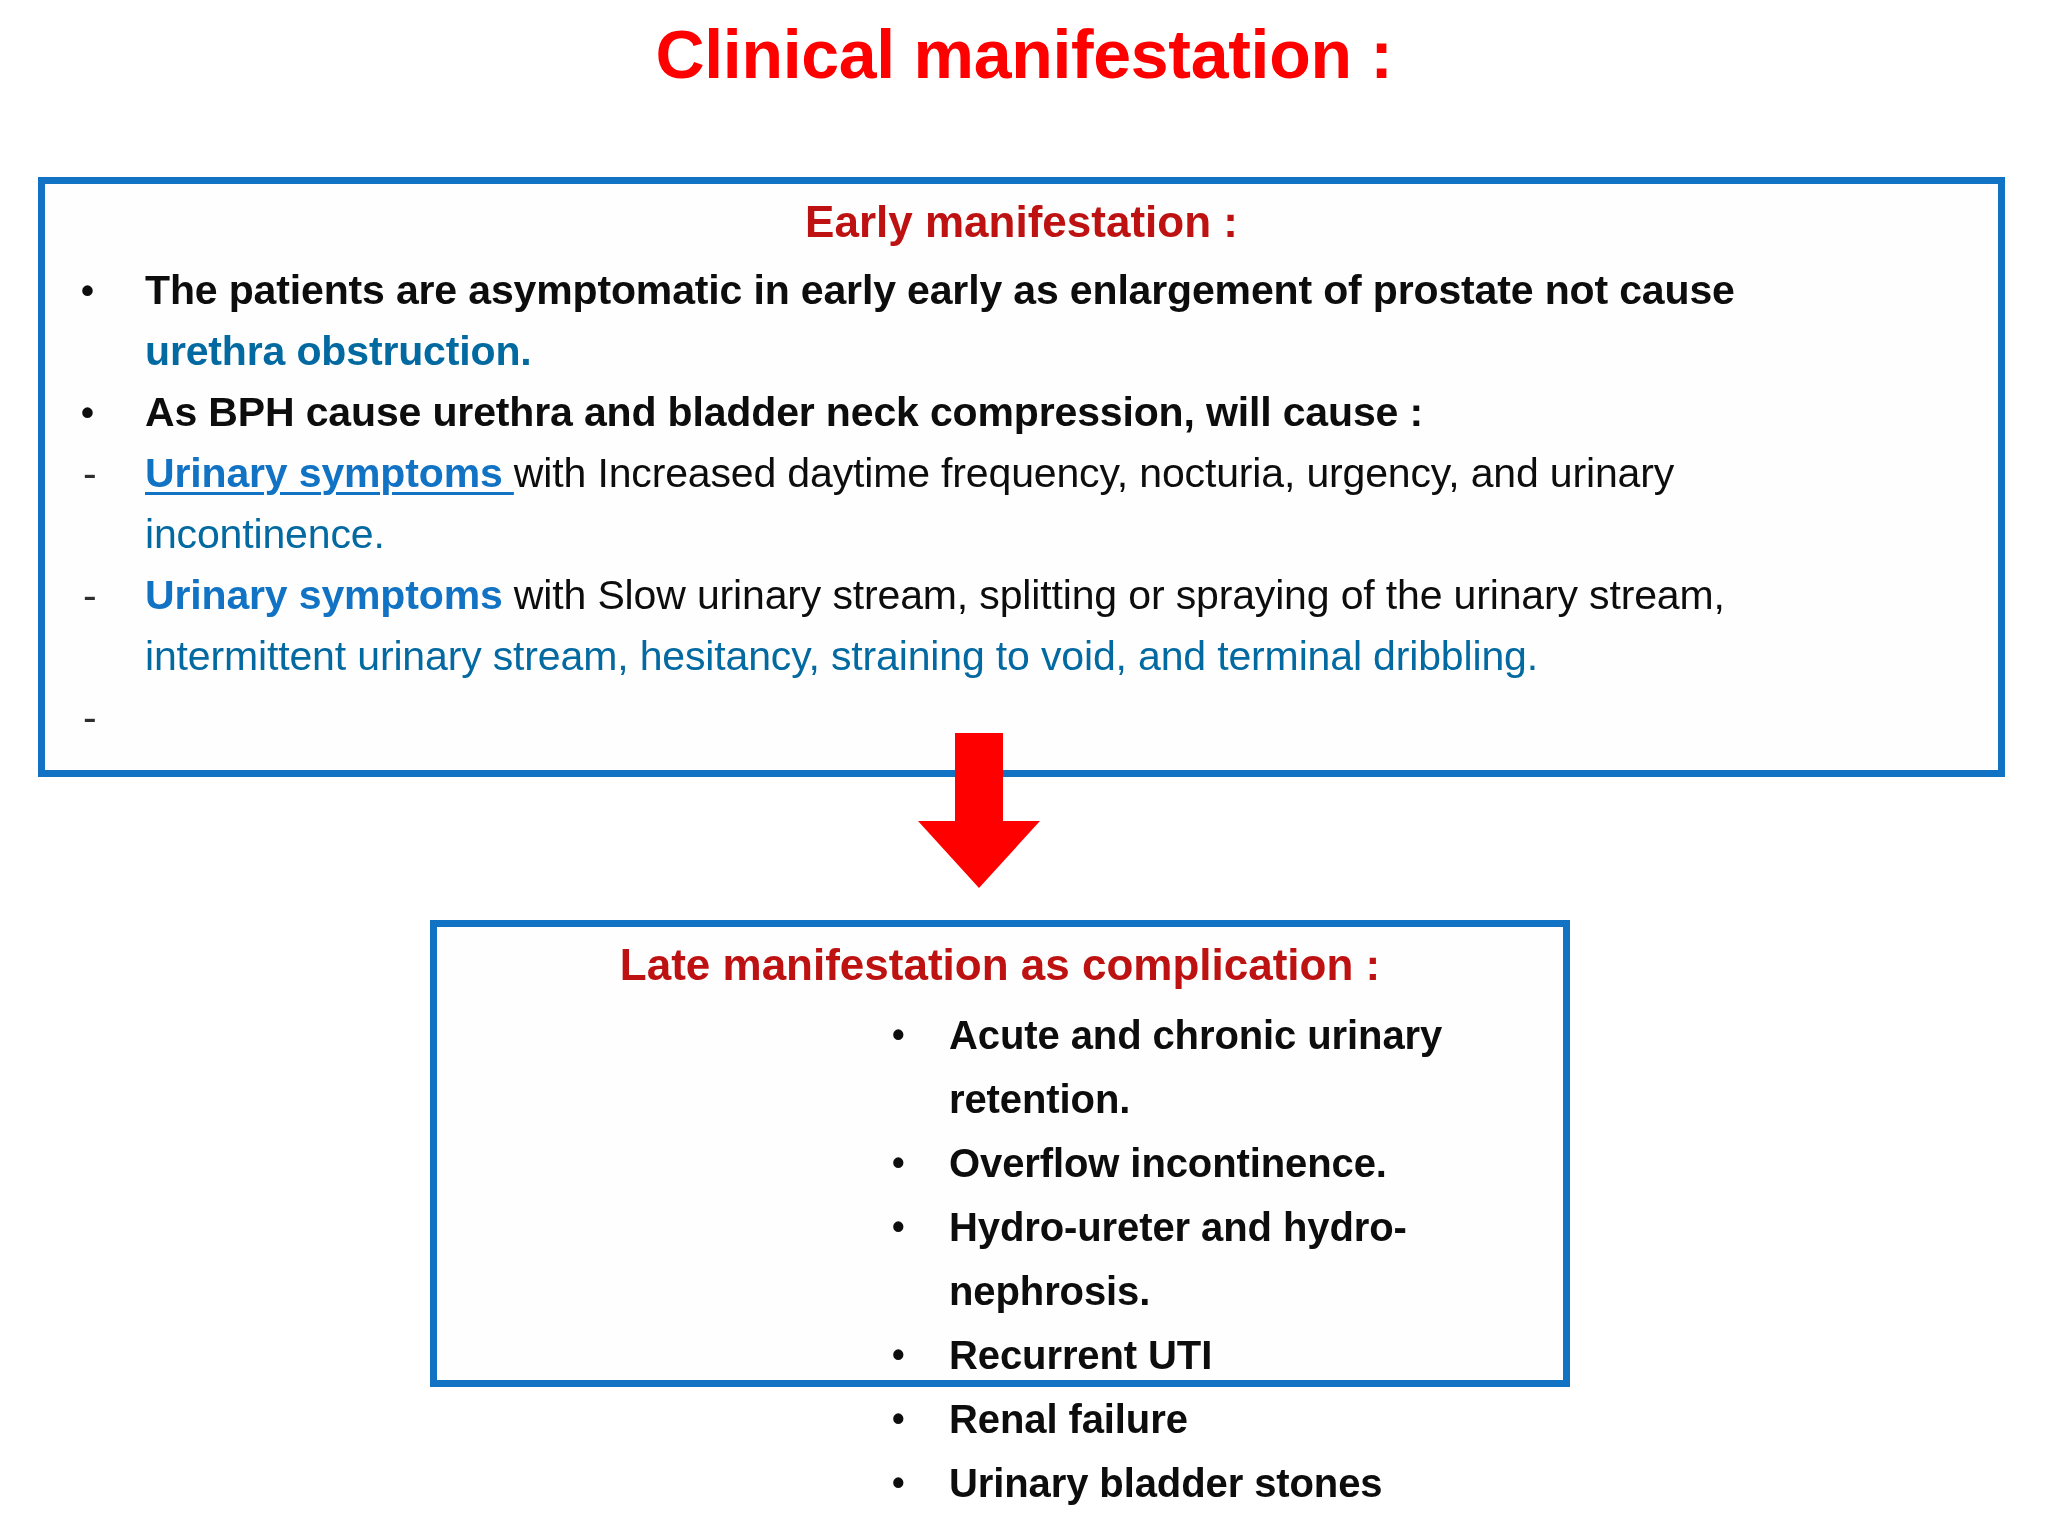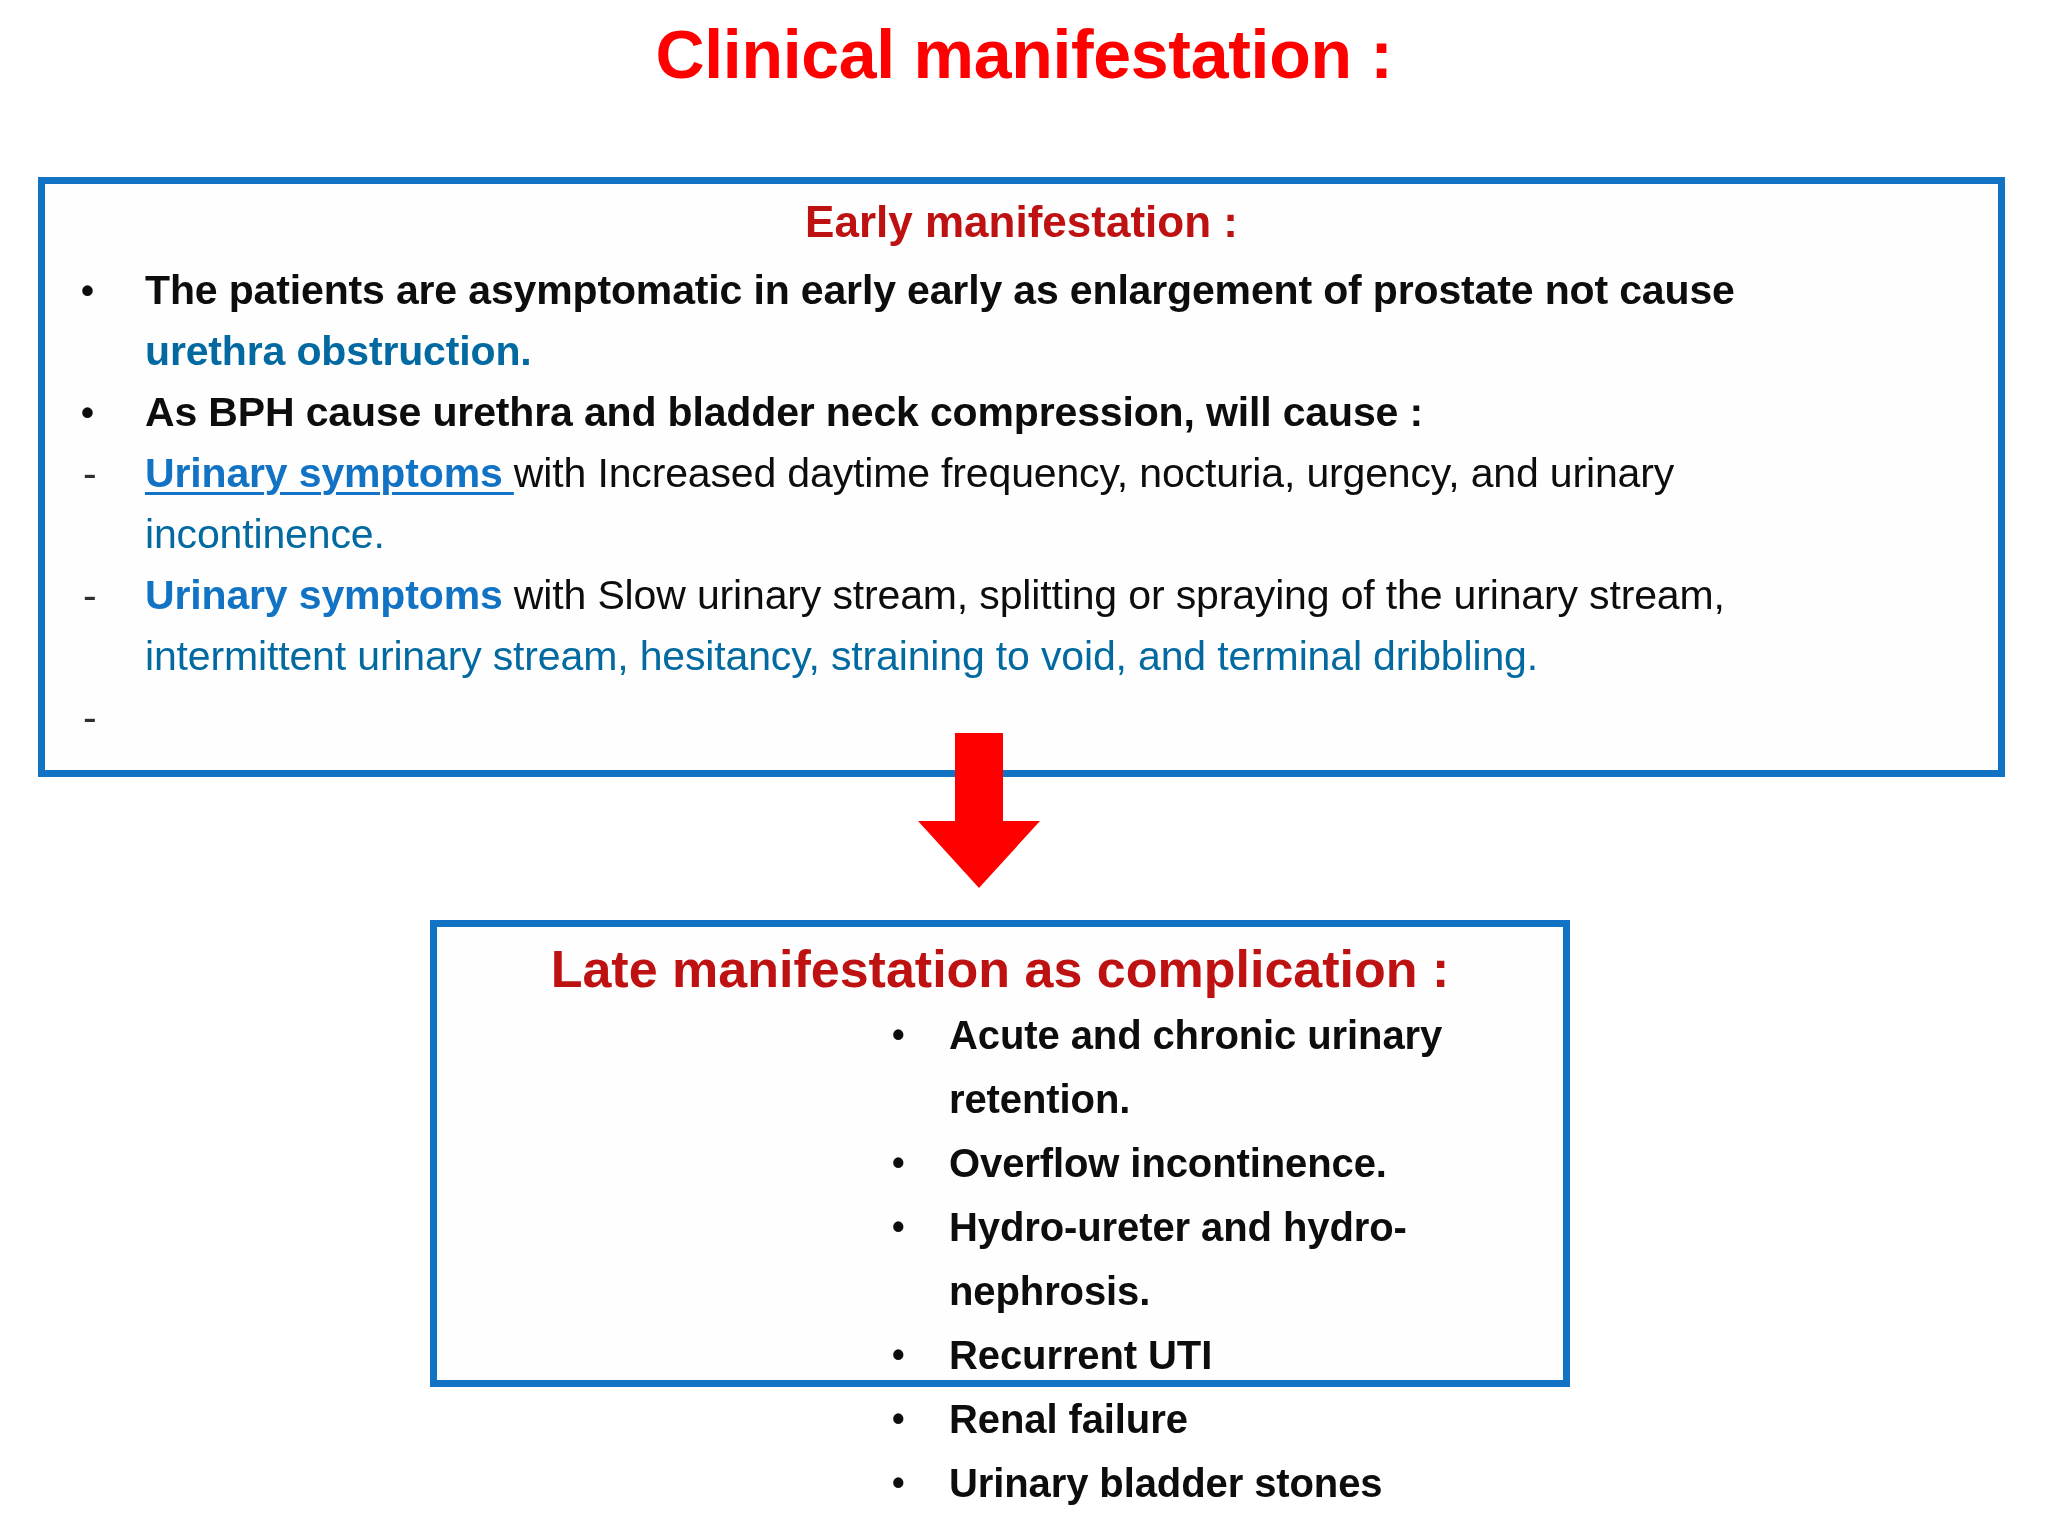--- a/index.html
+++ b/index.html
@@ -147,21 +147,21 @@
   }
 
   #late-heading {
     position: absolute;
     left: 0;
     top: 14px;
     width: 100%;
     text-align: center;
     color: #BE1212;
     font-weight: bold;
-    font-size: 52px;
+    font-size: 44px;
     line-height: 1.1;
     white-space: nowrap;
   }
 
   .late-list {
     position: absolute;
     left: 0;
     top: 76px;
     width: 100%;
   }

